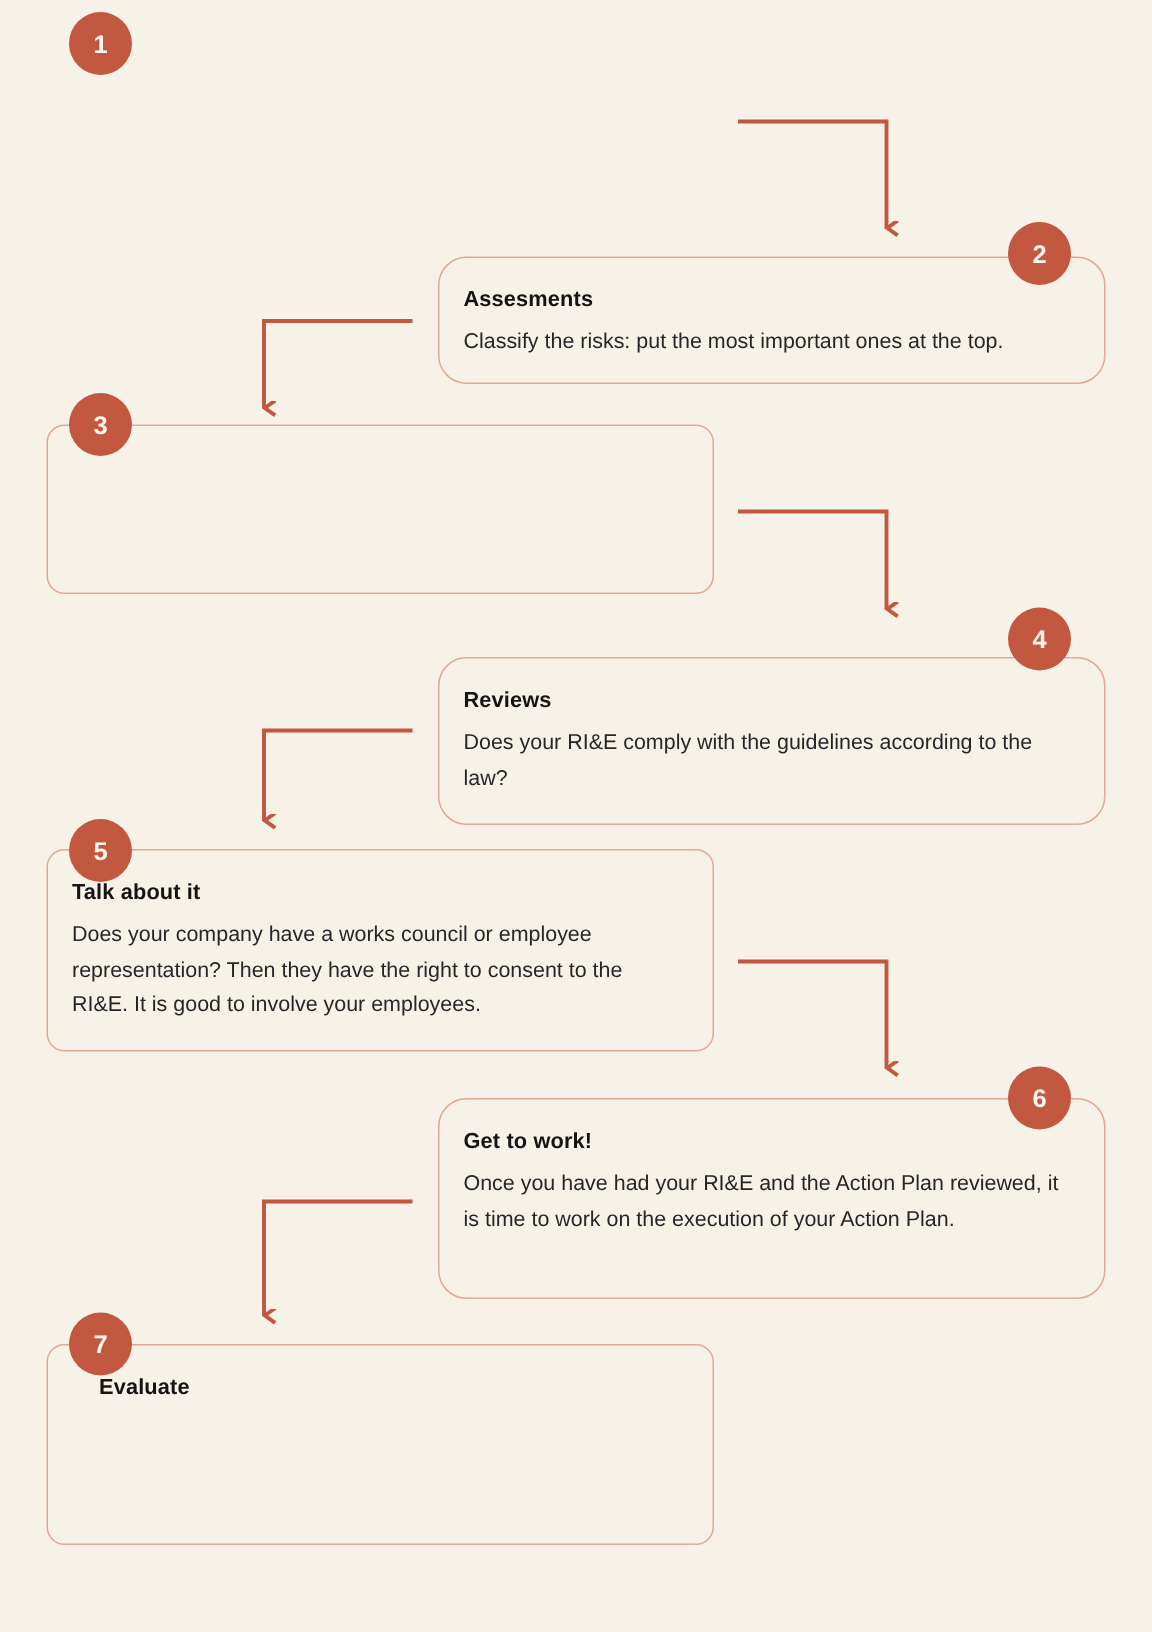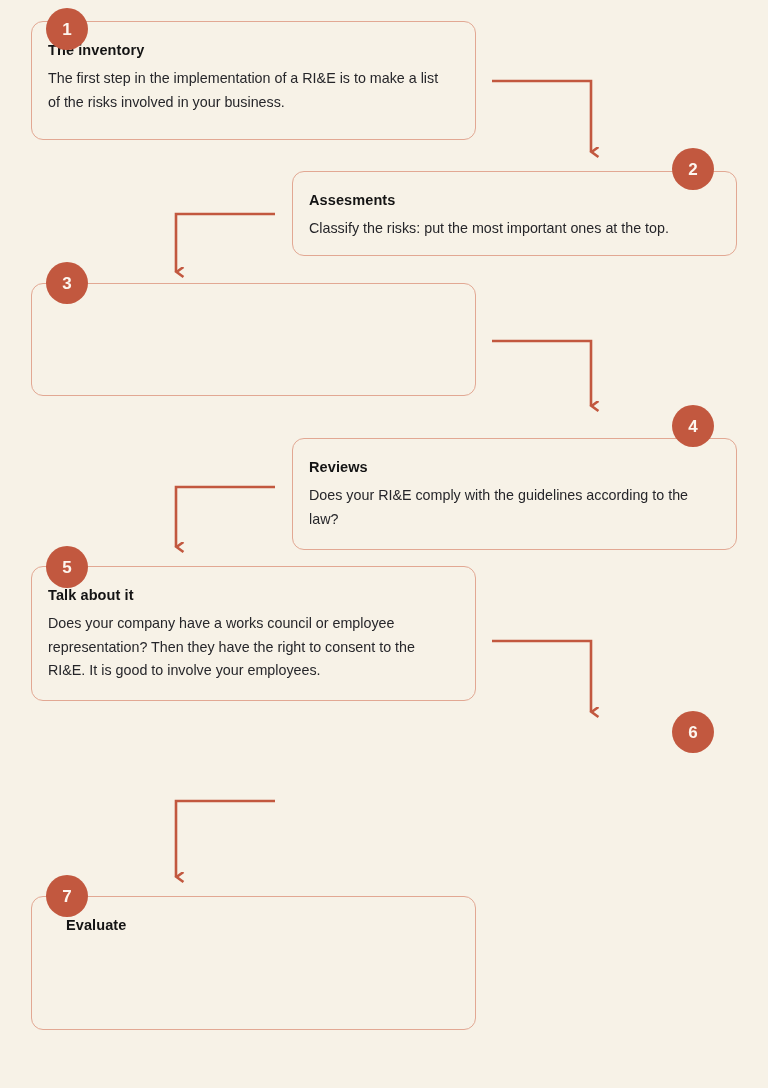--- a/index.html
+++ b/index.html
@@ -35,21 +35,21 @@
   
   .step-card {
     position: absolute;
     box-sizing: border-box;
     border: 1.4px solid #e2a893;
     border-radius: 12px;
     background: transparent;
     padding: 18px 22px 16px 16px;
   }
   .step-card.left  { left: 31px;  width: 445px; }
-  .step-card.right { left: 292px; width: 445px; }
+  .step-card.right { left: 292px; width: 445px; border-radius: 19px; }
 
   .step-title {
     font-size: 14.5px;
     font-weight: bold;
     line-height: 20px;
     letter-spacing: 0.1px;
     color: #141414;
     margin: 0 0 7px 0;
   }
   .step-body {
@@ -97,24 +97,20 @@
 
     <path d="M492,341 L591,341 L591,406" fill="none" stroke="#c2583f" stroke-width="2.6" stroke-linecap="butt" stroke-linejoin="miter" marker-end="url(#arrowhead)"></path>
 
     <path d="M275,487 L176,487 L176,547" fill="none" stroke="#c2583f" stroke-width="2.6" stroke-linecap="butt" stroke-linejoin="miter" marker-end="url(#arrowhead)"></path>
 
     <path d="M492,641 L591,641 L591,712" fill="none" stroke="#c2583f" stroke-width="2.6" stroke-linecap="butt" stroke-linejoin="miter" marker-end="url(#arrowhead)"></path>
 
     <path d="M275,801 L176,801 L176,877" fill="none" stroke="#c2583f" stroke-width="2.6" stroke-linecap="butt" stroke-linejoin="miter" marker-end="url(#arrowhead)"></path>
   </svg>
 
-  <div class="step-card left" style="top:21px; height:119px;">
-    <h3 class="step-title">The inventory</h3>
-    <p class="step-body">The first step in the implementation of a RI&amp;E is to make a list of the risks involved in your business.</p>
-  </div>
   <div class="step-badge badge-left" style="top:8px;">
     <span>1</span>
   </div>
 
   <div class="step-card right" style="top:171px; height:85px;">
     <h3 class="step-title">Assesments</h3>
     <p class="step-body">Classify the risks: put the most important ones at the top.</p>
   </div>
   <div class="step-badge badge-right" style="top:148px;">
     <span>2</span>
@@ -135,20 +131,24 @@
   </div>
 
   <div class="step-card left" style="top:566px; height:135px;">
     <h3 class="step-title">Talk about it</h3>
     <p class="step-body">Does your company have a works council or employee representation? Then they have the right to consent to the RI&amp;E. It is good to involve your employees.</p>
   </div>
   <div class="step-badge badge-left" style="top:546px;">
     <span>5</span>
   </div>
 
+  <div class="step-card right" style="top:732px; height:134px;">
+    <h3 class="step-title">Get to work!</h3>
+    <p class="step-body">Once you have had your RI&amp;E and the Action Plan reviewed, it is time to work on the execution of your Action Plan.</p>
+  </div>
   <div class="step-badge badge-right" style="top:711px;">
     <span>6</span>
   </div>
 
   <div class="step-card left" style="top:896px; height:134px;padding-left:34px;">
     <h3 class="step-title">Evaluate</h3>
   </div>
   <div class="step-badge badge-left" style="top:875px;">
     <span>7</span>
   </div>

